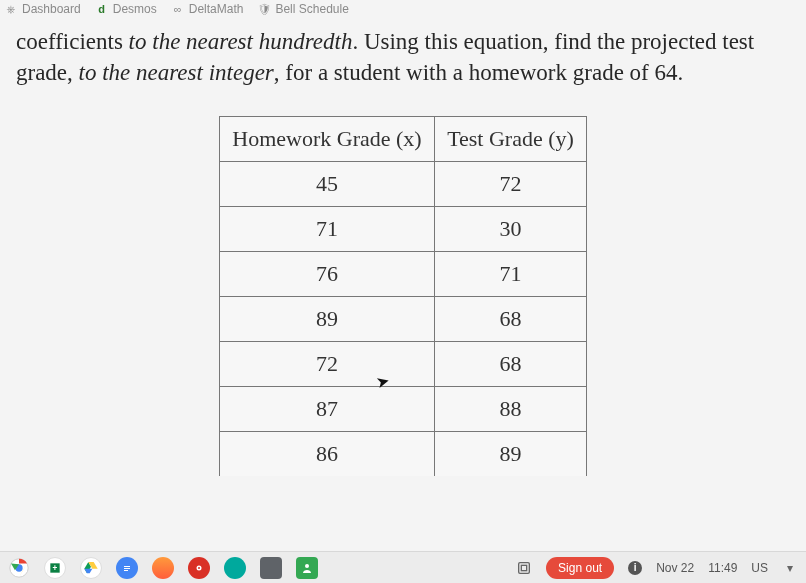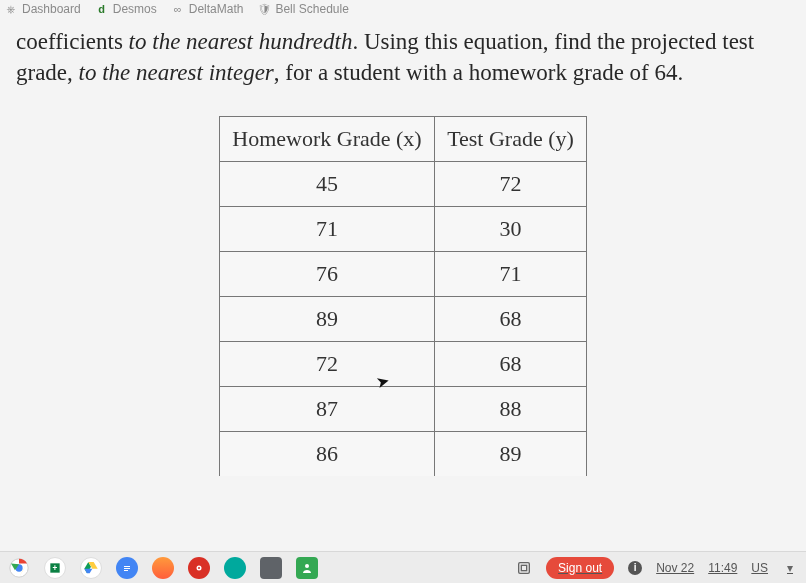--- a/index.html
+++ b/index.html
@@ -63,21 +63,21 @@
   align-items: center;
   padding: 0 8px;
   gap: 10px;
 }
 .shelf-left { display:flex; align-items:center; gap: 14px; }
 .app-icon {
   width: 22px; height: 22px; border-radius: 50%;
   display:flex; align-items:center; justify-content:center;
   font-size: 12px; font-weight:bold; color:#fff;
 }
-.shelf-right { margin-left:auto; display:flex; align-items:center; gap: 14px; font-size: 12px; color:#555;text-decoration:underline;}
+.shelf-right { margin-left:auto; display:flex; align-items:center; gap: 14px; font-size: 12px; color:#555;}
 .signout {
   background: #e64a3b; color:#fff; border:none;
   border-radius: 14px; padding: 4px 12px; font-size: 12px;
   cursor: pointer;
 }
 .tray-icon { width:16px; height:16px; display:inline-flex; align-items:center; justify-content:center; color:#666; }
 .info-circ { width:14px;height:14px;border-radius:50%;background:#555;color:#fff;display:inline-flex;align-items:center;justify-content:center;font-size:10px;font-weight:bold;}
 </style>
 </head>
 <body>

